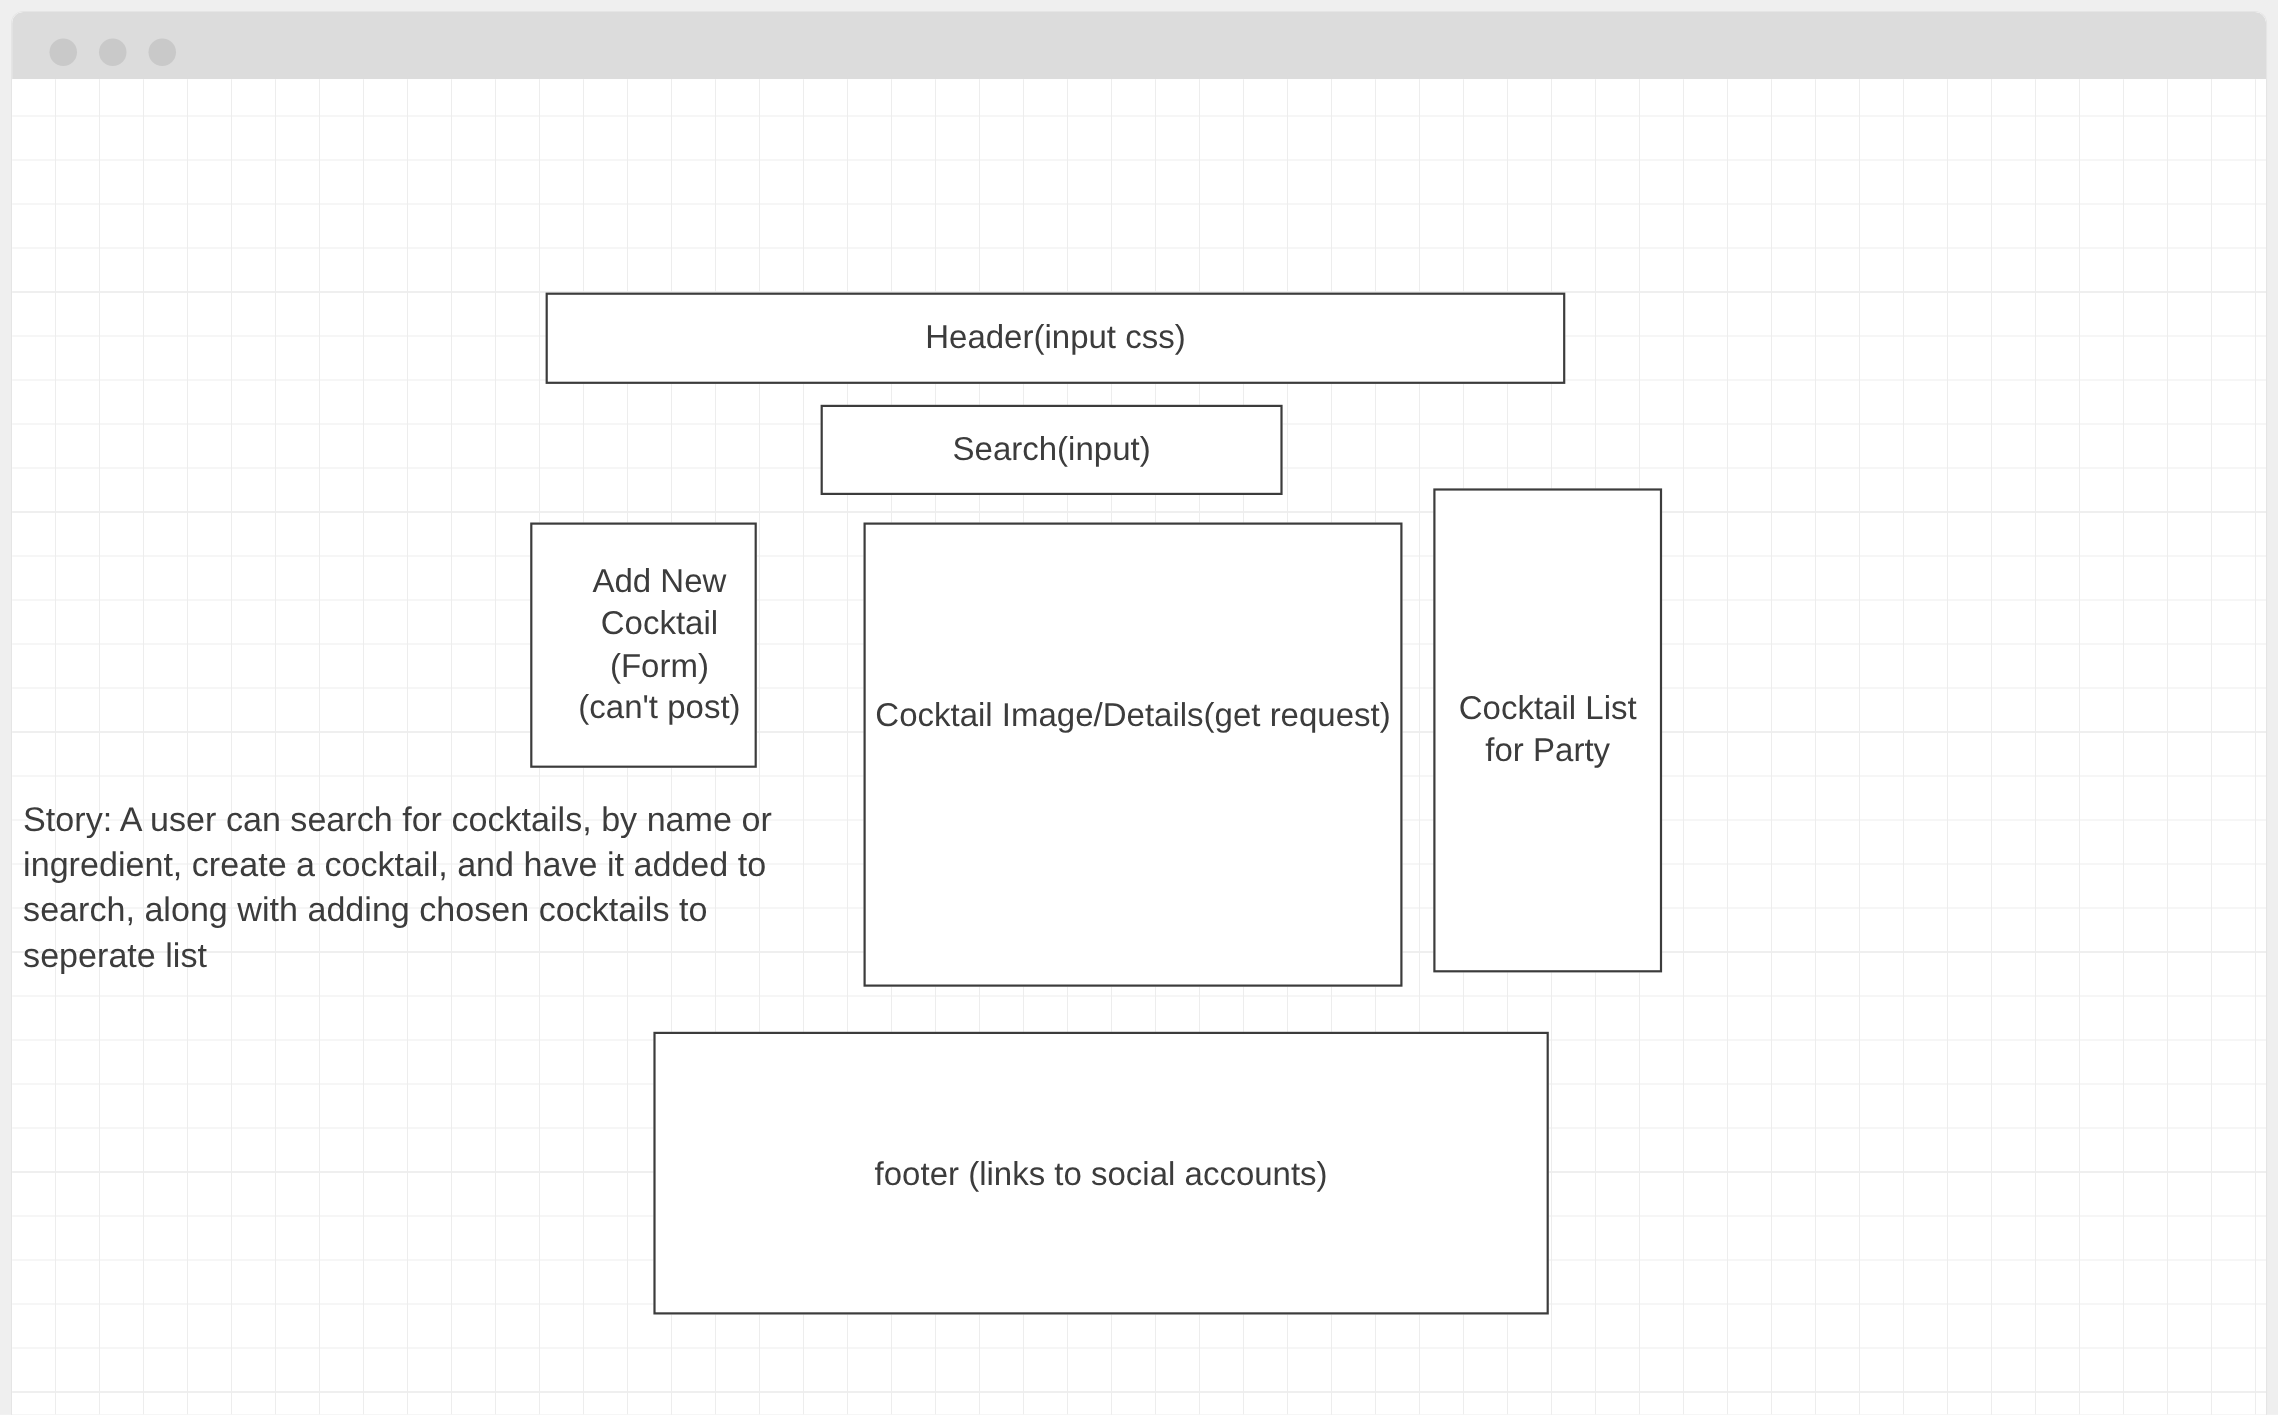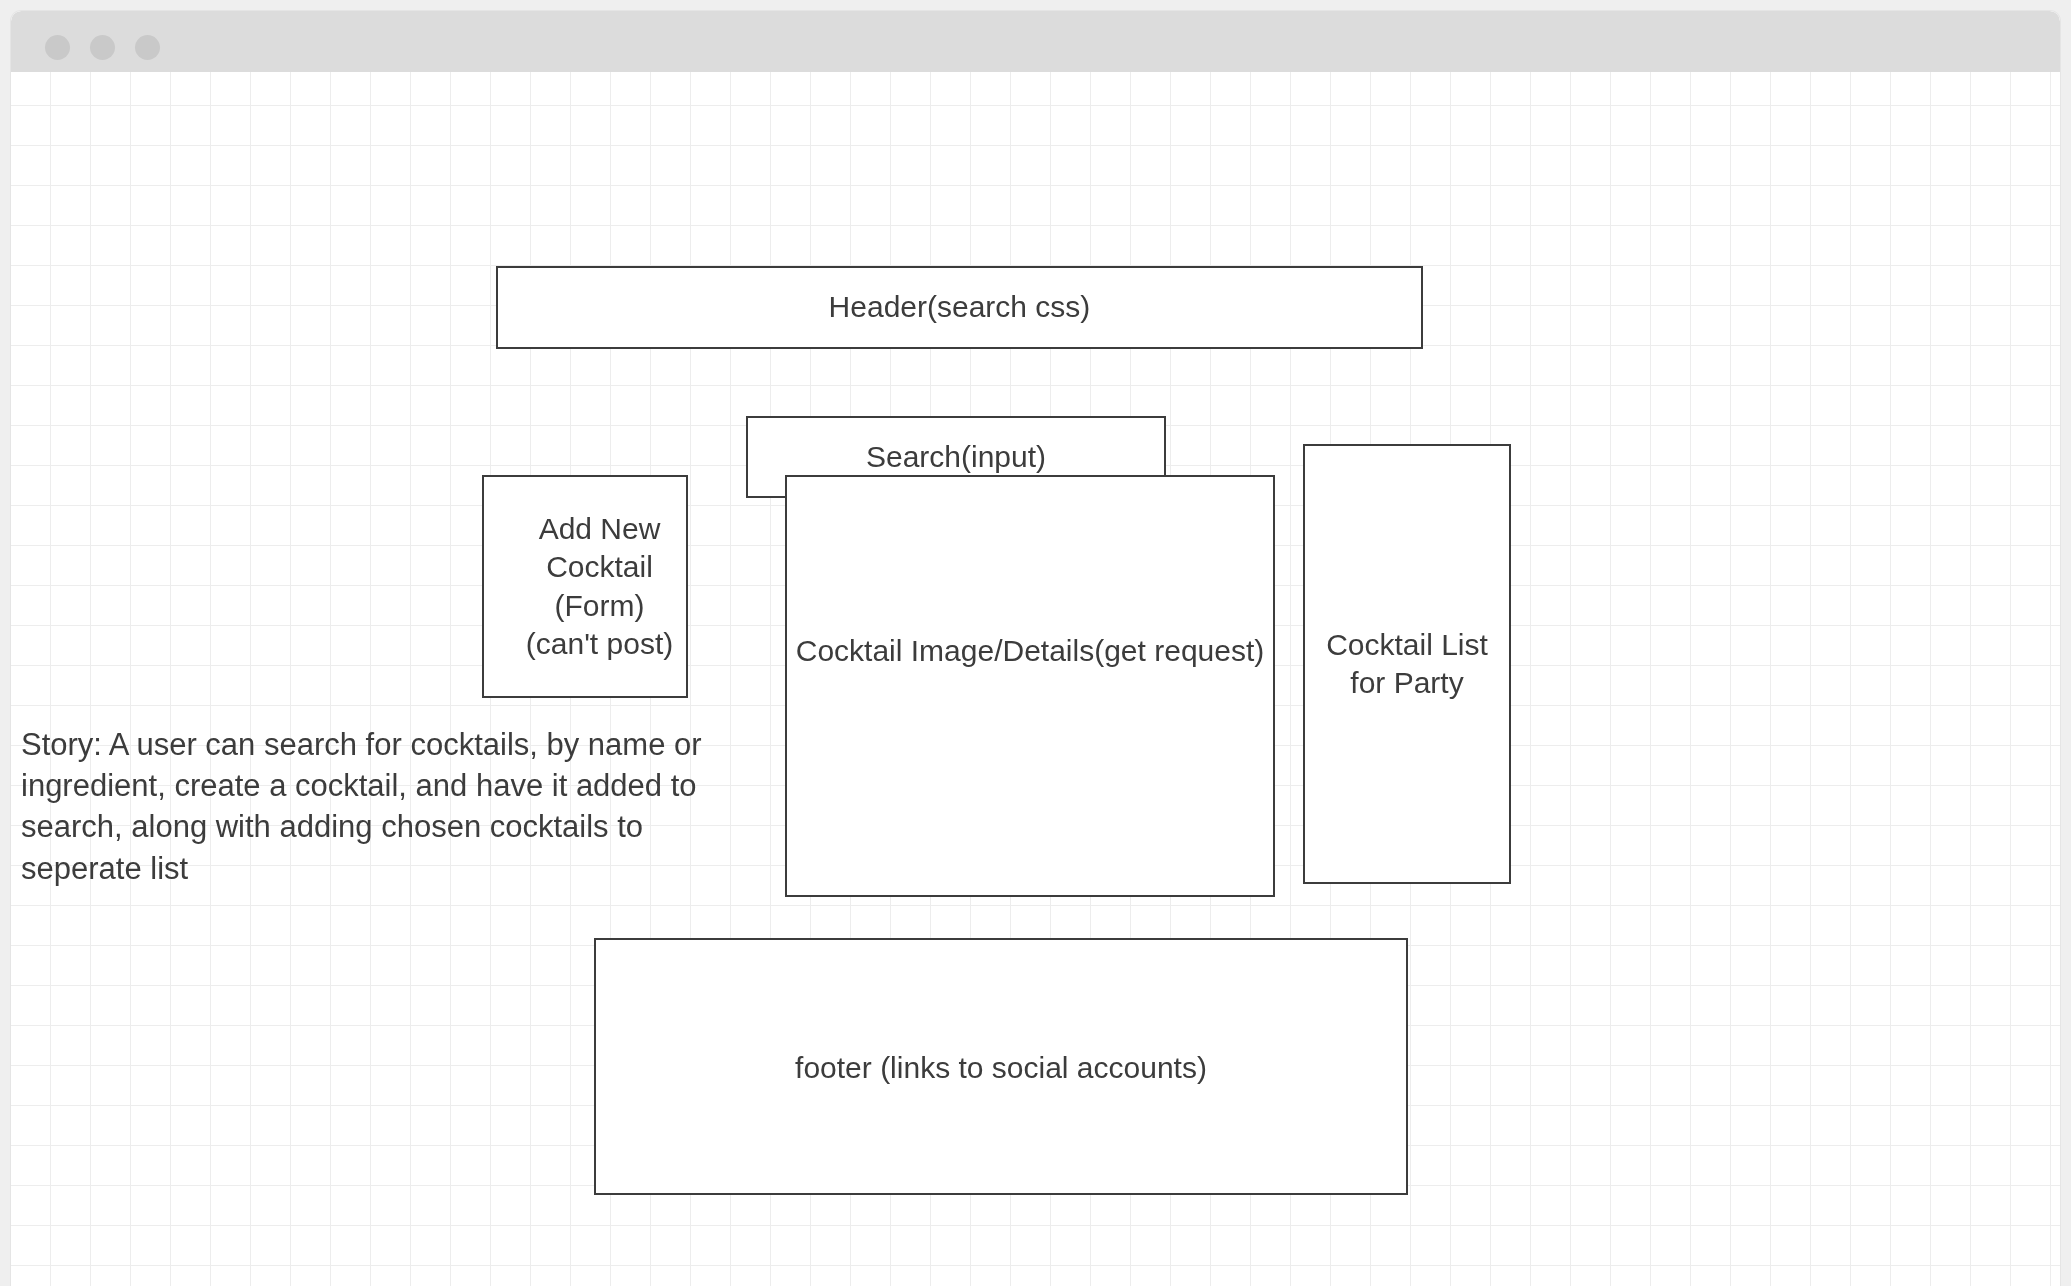--- a/index.html
+++ b/index.html
@@ -77,21 +77,21 @@
     justify-content: center;
     text-align: center;
     color: #3c3c3c;
     font-size: 30px;
     line-height: 1.28;
     white-space: pre-line;
     padding: 4px 8px;
   }
 
   #node-header   { left: 485px;  top: 194px; width: 927px; height: 83px; }
-  #node-search   { left: 735px;  top: 296px; width: 420px; height: 82px; margin-top: 48px; }
+  #node-search   { left: 735px;  top: 296px; width: 420px; height: 82px; }
   #node-generate { left: 1183px; top: 283px; width: 229px; height: 110px; }
   #node-form     { left: 471px;  top: 403px; width: 206px; height: 223px; padding-left: 37px; }
   #node-details  { left: 735px;  top: 403px; width: 490px; height: 422px;
                    align-items: flex-start; padding-top: 155px; margin-left: 39px; }
   #node-list     { left: 1292px; top: 372px; width: 208px; height: 440px; }
   #node-footer   { left: 583px;  top: 866px; width: 814px; height: 257px;
                    align-items: flex-start; padding-top: 109px; }
 
   #story-text {
     position: absolute;
@@ -110,21 +110,21 @@
 <div id="app-window">
 
   <div id="title-bar">
     <span id="tl-close" class="traffic-light"></span>
     <span id="tl-min" class="traffic-light"></span>
     <span id="tl-max" class="traffic-light"></span>
   </div>
 
   <div id="canvas">
 
-    <div id="node-header" class="node">Header(search css)</div>
+    <div id="node-header" class="node">Header(input css)</div>
 
     <div id="node-search" class="node">Search(input)</div>
 
 
     <div id="node-form" class="node">Add New Cocktail (Form) (can't post)</div>
 
     <div id="node-details" class="node">Cocktail Image/Details(get request)</div>
 
     <div id="node-list" class="node">Cocktail List for Party</div>
 

